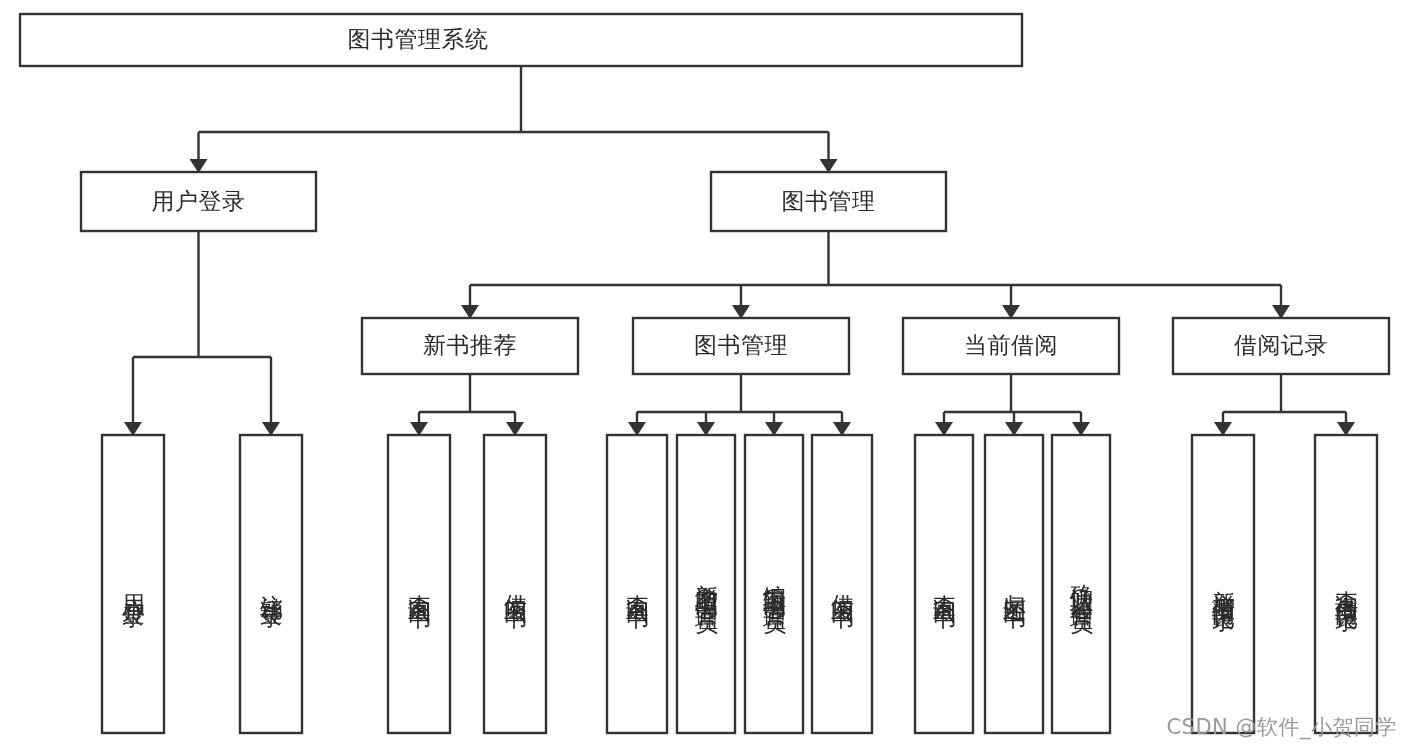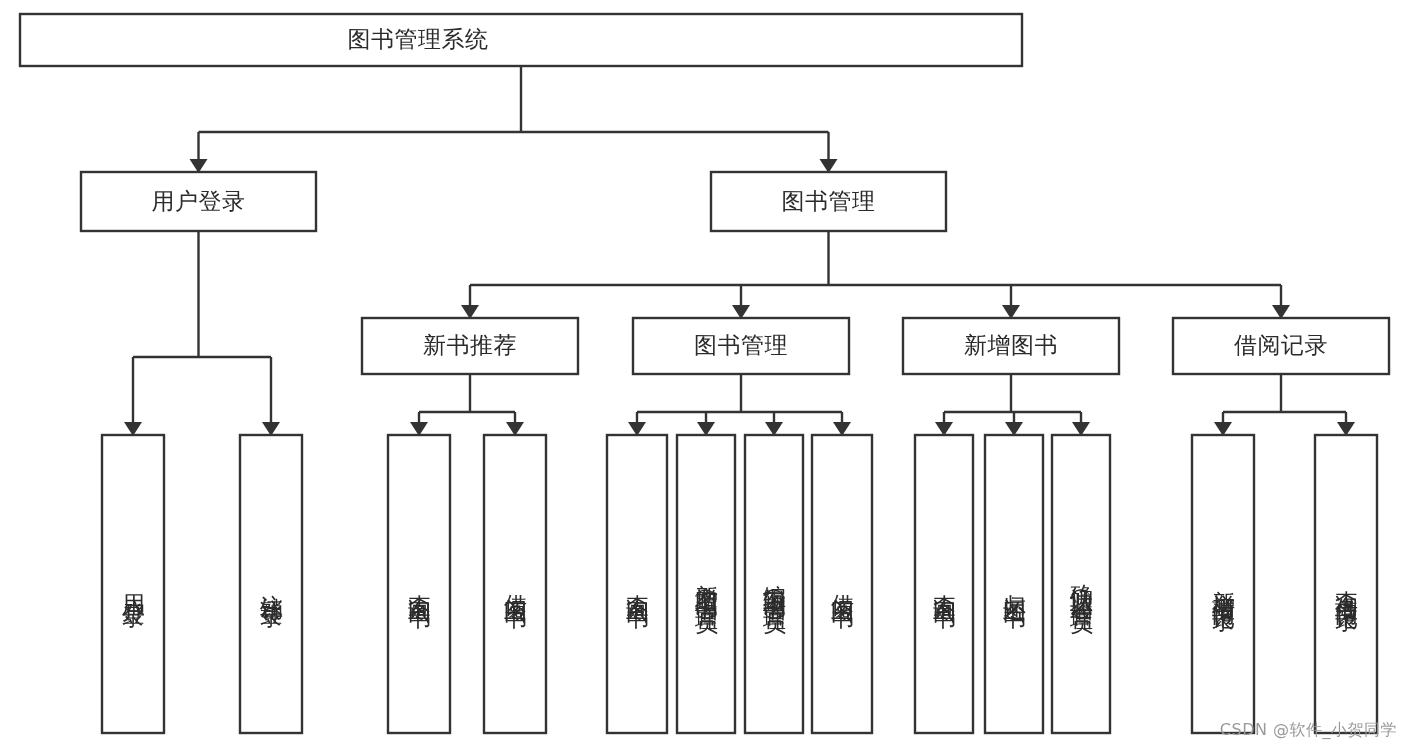--- a/index.html
+++ b/index.html
@@ -68,21 +68,21 @@
   }
   .hit-area {
     position: absolute;
     box-sizing: border-box;
     background: transparent;
   }
   #watermark {
     position: absolute;
     right: 8px;
     bottom: 6px;
-    font-size: 16px;
+    font-size: 21px;
     color: #9a9a9a;
     font-family: "DejaVu Sans", "Liberation Sans", sans-serif;
     white-space: nowrap;
     letter-spacing: 0.5px;
   }
 </style>
 </head>
 <body>
 
 <div id="diagram-root">
@@ -164,21 +164,21 @@
       <div class="node-label horizontal" style="left: 20px; top: 14px; width: 796px; height: 52px;">图书管理系统</div>
       <div class="hit-area" title="图书管理系统" style="left: 20px; top: 14px; width: 1002px; height: 52px;"></div>
       <div class="node-label horizontal" style="left: 81px; top: 172px; width: 235px; height: 59px;">用户登录</div>
       <div class="hit-area" title="用户登录" style="left: 81px; top: 172px; width: 235px; height: 59px;"></div>
       <div class="node-label horizontal" style="left: 711px; top: 172px; width: 235px; height: 59px;">图书管理</div>
       <div class="hit-area" title="图书管理" style="left: 711px; top: 172px; width: 235px; height: 59px;"></div>
       <div class="node-label horizontal" style="left: 362px; top: 318px; width: 216px; height: 56px; text-align: center;">新书推荐</div>
       <div class="hit-area" title="新书推荐" style="left: 362px; top: 318px; width: 216px; height: 56px;"></div>
       <div class="node-label horizontal" style="left: 633px; top: 318px; width: 216px; height: 56px;">图书管理</div>
       <div class="hit-area" title="图书借阅" style="left: 633px; top: 318px; width: 216px; height: 56px;"></div>
-      <div class="node-label horizontal" style="left: 903px; top: 318px; width: 216px; height: 56px;">新增图书</div>
+      <div class="node-label horizontal" style="left: 903px; top: 318px; width: 216px; height: 56px;">当前借阅</div>
       <div class="hit-area" title="当前借阅" style="left: 903px; top: 318px; width: 216px; height: 56px;"></div>
       <div class="node-label horizontal" style="left: 1173px; top: 318px; width: 216px; height: 56px;">借阅记录</div>
       <div class="hit-area" title="借阅记录" style="left: 1173px; top: 318px; width: 216px; height: 56px;"></div>
       <div class="node-label vertical" style="left: 102px; top: 435px; width: 62px; height: 298px;">用户登录</div>
       <div class="hit-area" title="用户登录" style="left: 102px; top: 435px; width: 62px; height: 298px;"></div>
       <div class="node-label vertical" style="left: 240px; top: 435px; width: 62px; height: 298px;">注销登录</div>
       <div class="hit-area" title="注销登录" style="left: 240px; top: 435px; width: 62px; height: 298px;"></div>
       <div class="node-label vertical" style="left: 388px; top: 435px; width: 62px; height: 298px;">查询图书</div>
       <div class="hit-area" title="查询图书" style="left: 388px; top: 435px; width: 62px; height: 298px;"></div>
       <div class="node-label vertical" style="left: 484px; top: 435px; width: 62px; height: 298px;">借阅图书</div>

